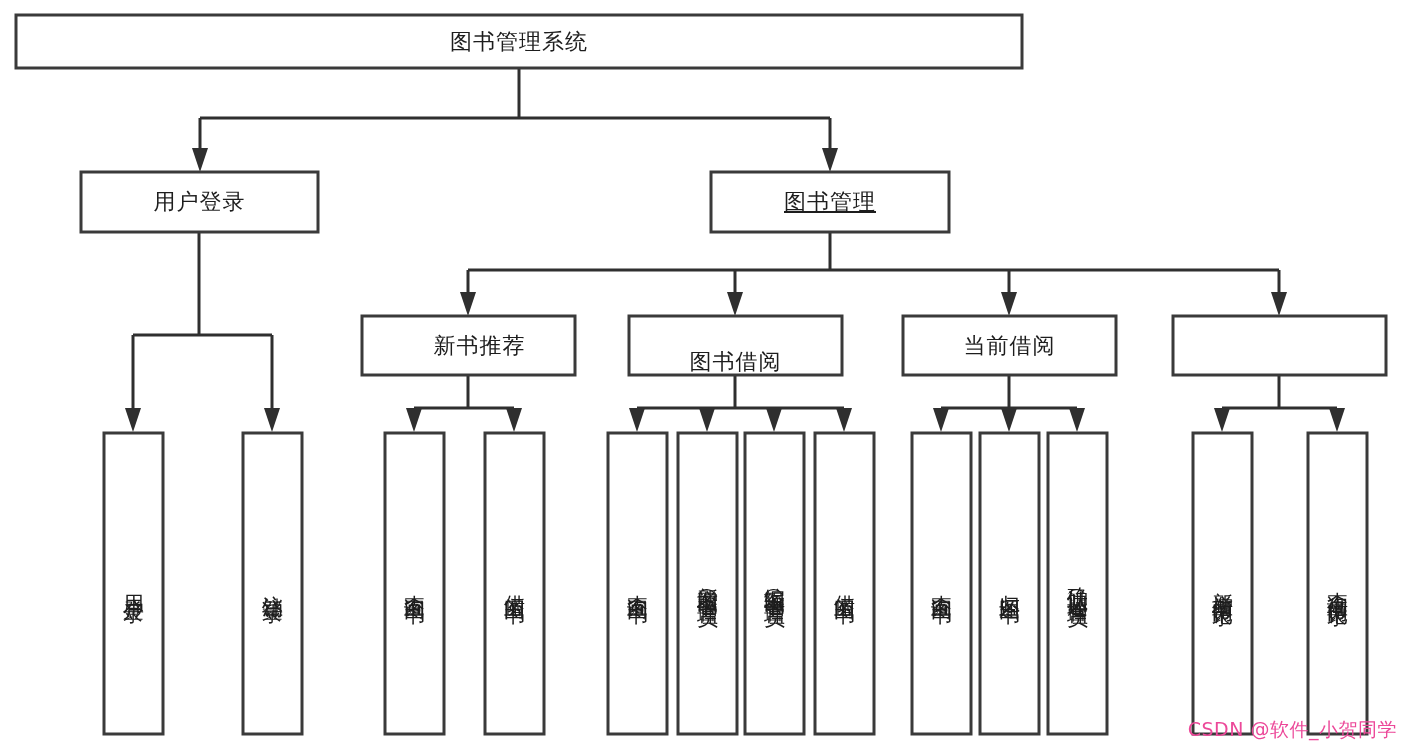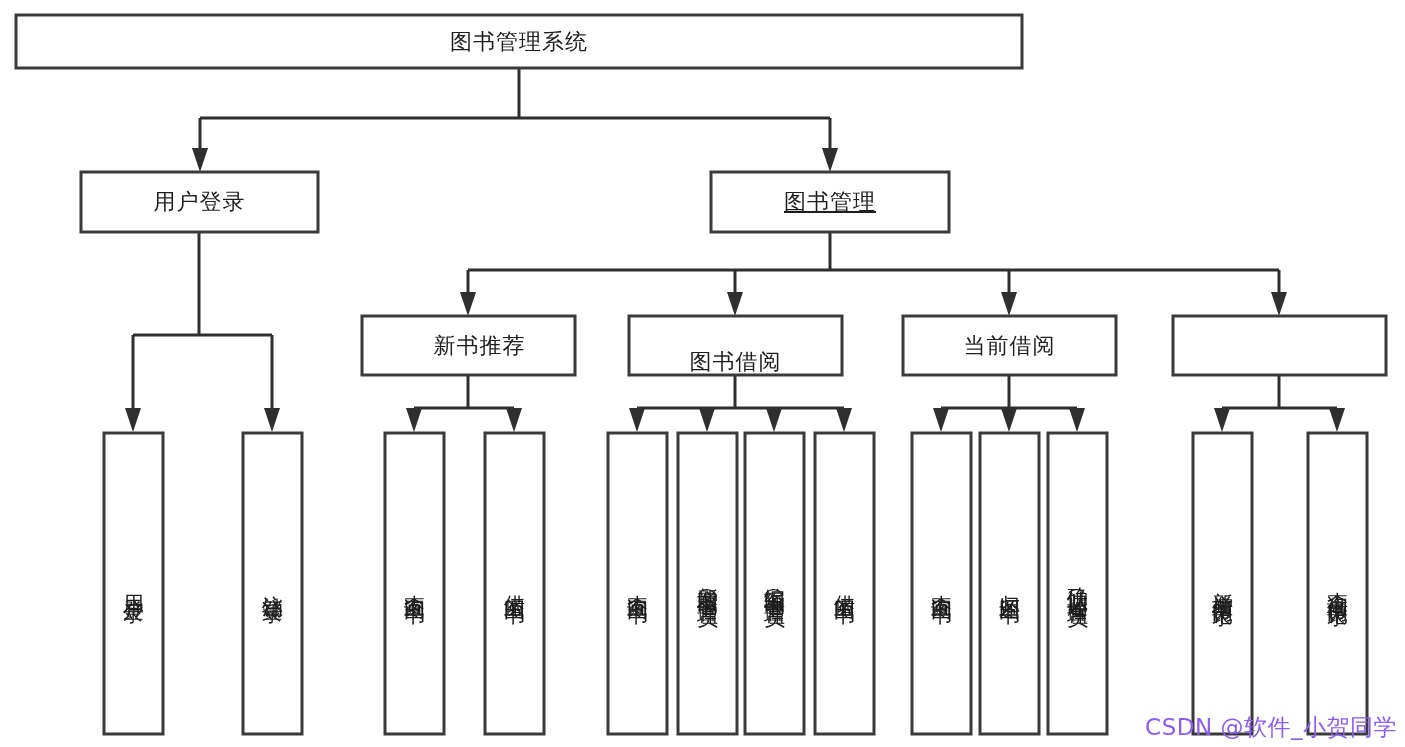--- a/index.html
+++ b/index.html
@@ -68,22 +68,22 @@
     font-size: 22px;
     color: #1d1d1d;
     letter-spacing: 1px;
     pointer-events: none;
   }
   .watermark {
     position: absolute;
     right: 8px;
     bottom: 4px;
     font-family: "DejaVu Sans", "Liberation Sans", sans-serif;
-    font-size: 23px;
-    color: #8b5cf6;
+    font-size: 19px;
+    color: #ec4899;
     letter-spacing: 0.5px;
     white-space: nowrap;
   }
 </style>
 </head>
 <body>
 
 <div id="diagram-root">
 
   <svg class="diagram-canvas" viewBox="0 0 1405 747" xmlns="http://www.w3.org/2000/svg">

